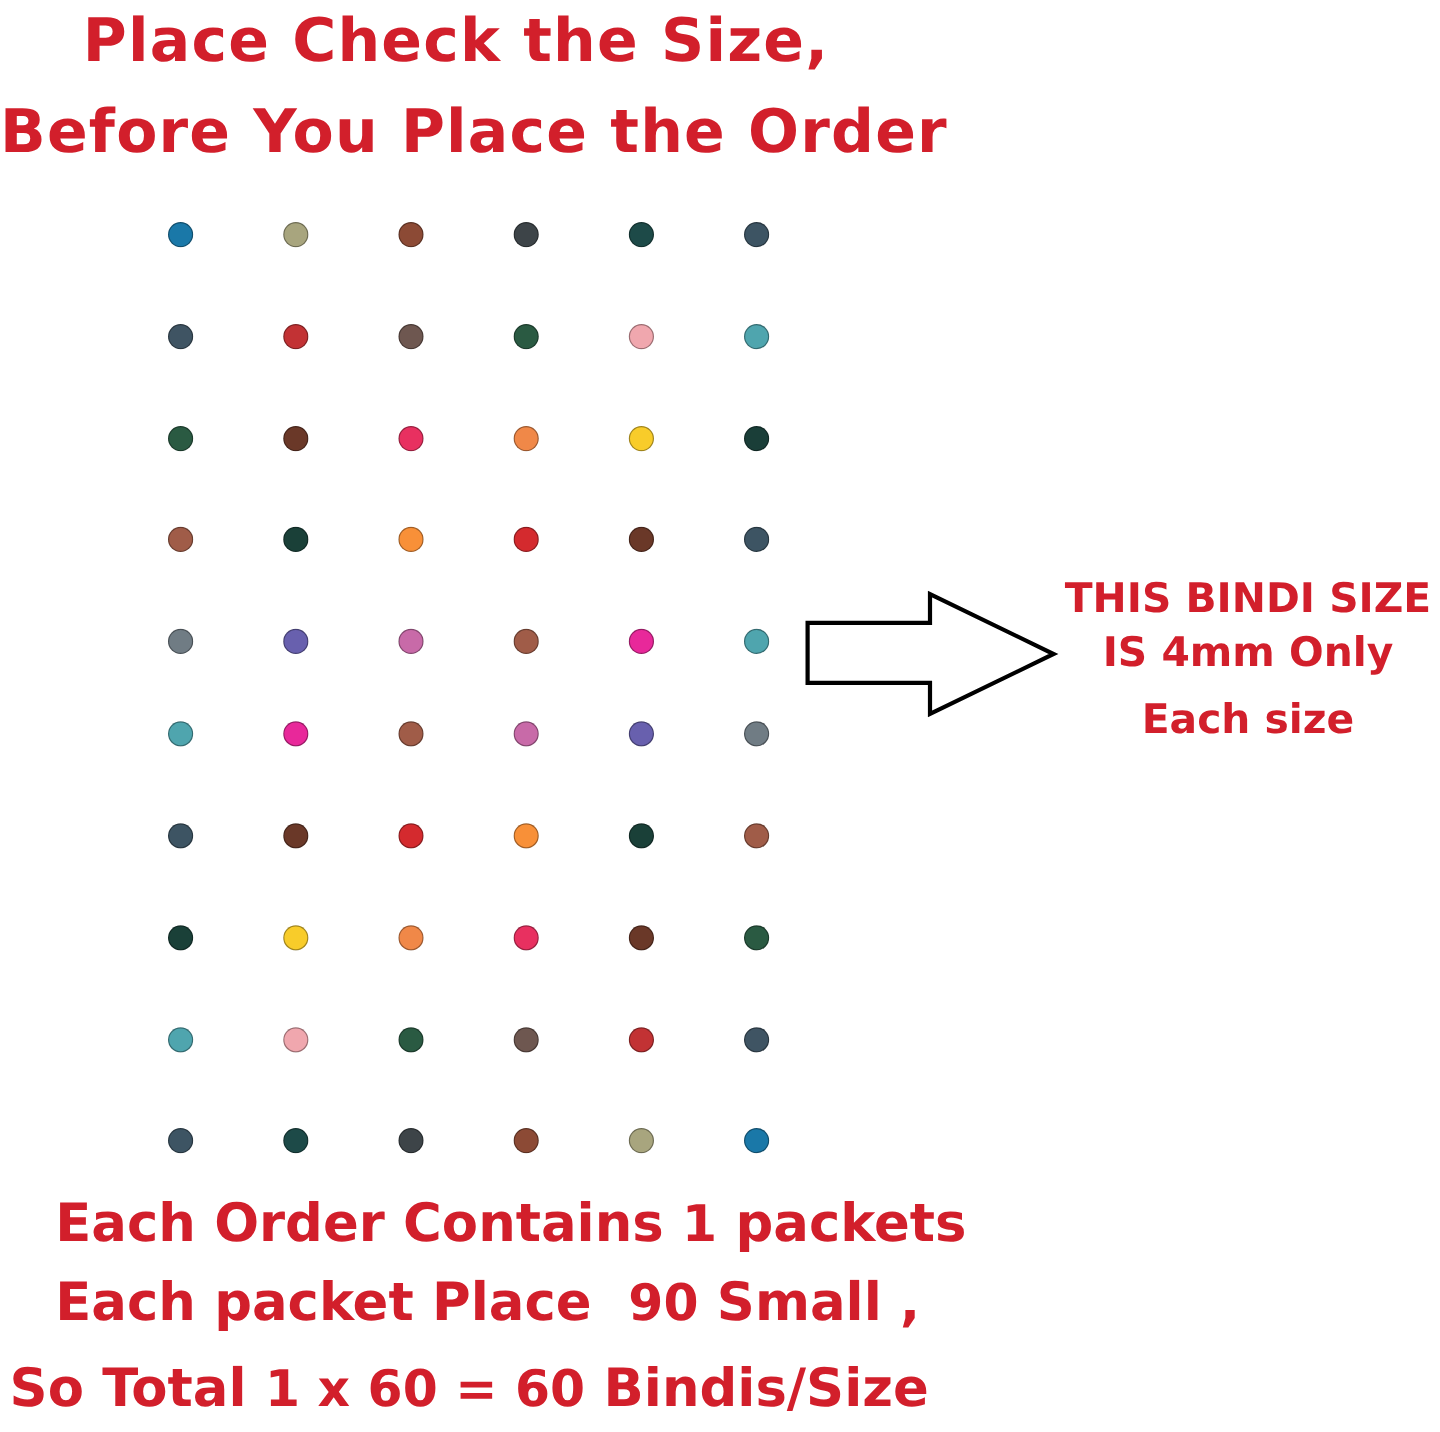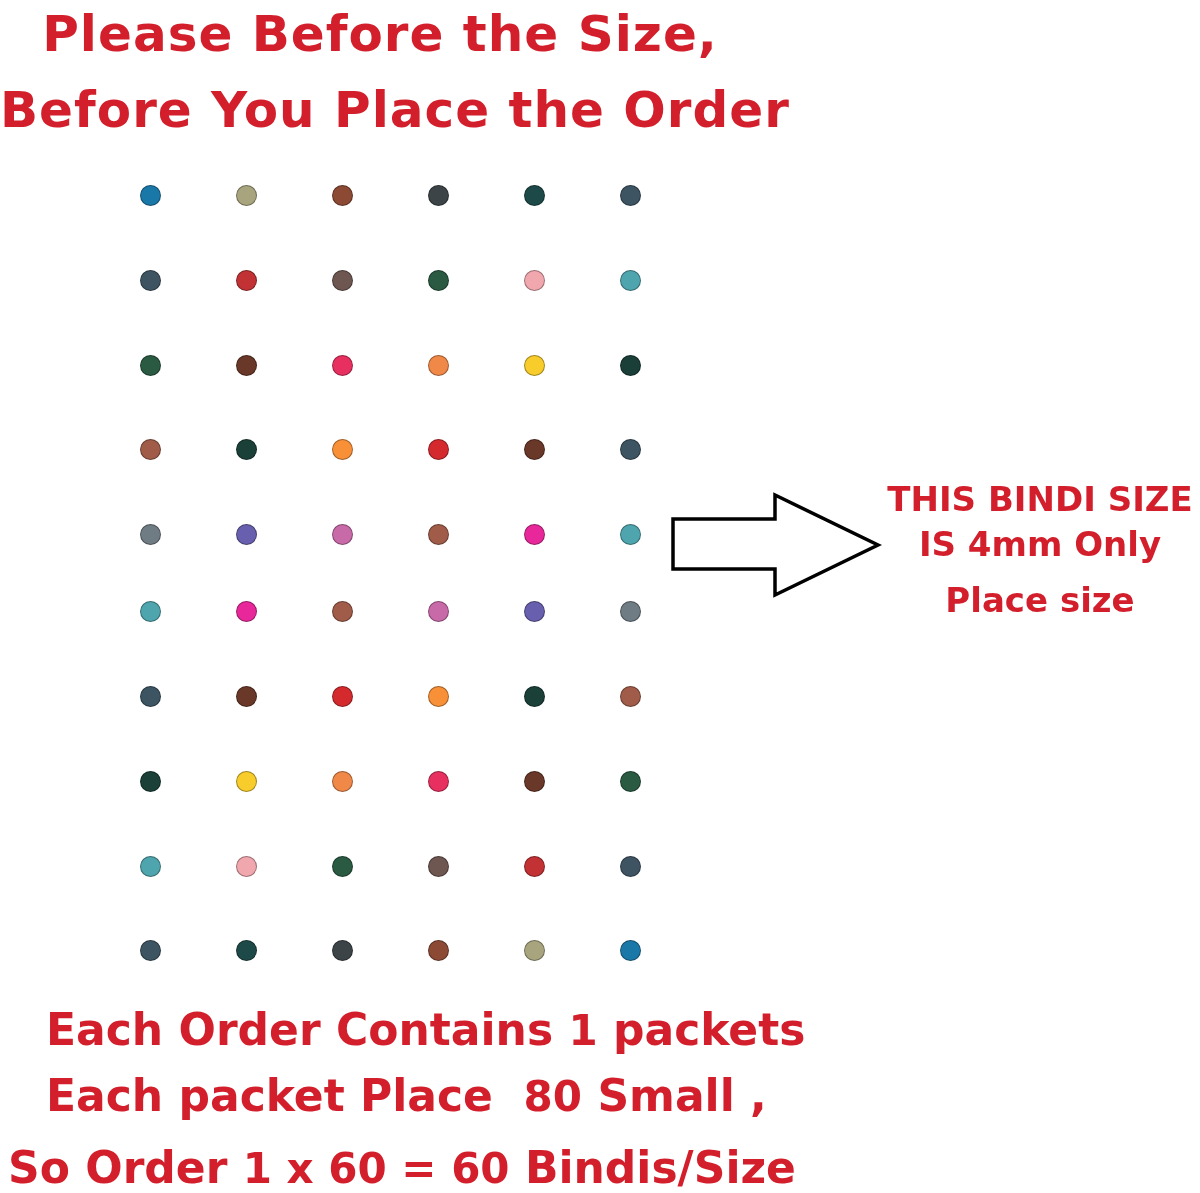--- a/index.html
+++ b/index.html
@@ -12,30 +12,30 @@
     #h2 { top: 80px; left: 0; width: 760px; }
     .dot { position: absolute; width: 21px; height: 21px; border-radius: 50%;
            box-sizing: border-box; border: 1.5px solid rgba(0,0,0,0.35); }
     #arrow { position: absolute; left: 668px; top: 488px; }
     .side { position: absolute; left: 880px; width: 320px; text-align: center;
             font-size: 34px; line-height: 40px; white-space: nowrap; }
     #s1 { top: 466px; margin-top: 13px; }
     #s2 { top: 524px; }
     #s3 { top: 580px; }
     .footer { position: absolute; width: 800px; left: 0; font-size: 44px;
-              line-height: 68px; white-space: nowrap; }
+              line-height: 48px; white-space: nowrap; }
     #f1 { top: 996px; left: 46px; }
     #f2 { top: 1062px; left: 46px; }
     #f3 { top: 1134px; left: 8px; }
     .num { font-size: 42px; }
   </style>
 </head>
 <body>
 
-<div id="h1" class="headline red">Please Before the Size,</div>
+<div id="h1" class="headline red">Place Check the Size,</div>
 <div id="h2" class="headline red">Before You Place the Order</div>
 
 <div id="grid">
     <div class="dot" style="left: 139.5px; top: 184.5px; background: rgb(26, 120, 168);"></div>
     <div class="dot" style="left: 235.5px; top: 184.5px; background: rgb(168, 165, 126);"></div>
     <div class="dot" style="left: 331.5px; top: 184.5px; background: rgb(140, 74, 53);"></div>
     <div class="dot" style="left: 427.5px; top: 184.5px; background: rgb(61, 68, 72);"></div>
     <div class="dot" style="left: 523.5px; top: 184.5px; background: rgb(29, 74, 72);"></div>
     <div class="dot" style="left: 619.5px; top: 184.5px; background: rgb(61, 84, 99);"></div>
     <div class="dot" style="left: 139.5px; top: 269.5px; background: rgb(63, 84, 99);"></div>
@@ -93,23 +93,23 @@
     <div class="dot" style="left: 523.5px; top: 939.5px; background: rgb(168, 165, 126);"></div>
     <div class="dot" style="left: 619.5px; top: 939.5px; background: rgb(26, 120, 168);"></div>
   </div>
 
 <svg id="arrow" width="220" height="115" viewBox="0 0 220 115">
   <polygon points="5,31 107,31 107,7 210,57 107,107 107,81 5,81" fill="#ffffff" stroke="#000000" stroke-width="3.5" stroke-linejoin="miter"></polygon>
 </svg>
 
 <div id="s1" class="side red">THIS BINDI SIZE</div>
 <div id="s2" class="side red">IS 4mm Only</div>
-<div id="s3" class="side red">Place size</div>
+<div id="s3" class="side red">Each size</div>
 
 <div id="f1" class="footer red">
   <span>Each Order Contains </span><span class="num">1</span><span> packets</span>
 </div>
 <div id="f2" class="footer red">
-  <span style="white-space:pre">Each packet Place  </span><span class="num">80</span><span> Small ,</span>
+  <span style="white-space:pre">Each packet Place  </span><span class="num">90</span><span> Small ,</span>
 </div>
 <div id="f3" class="footer red">
-  <span>So Order </span><span class="num">1 x 60 = 60</span><span> Bindis/Size</span>
+  <span>So Total </span><span class="num">1 x 60 = 60</span><span> Bindis/Size</span>
 </div>
 
 </body></html>

